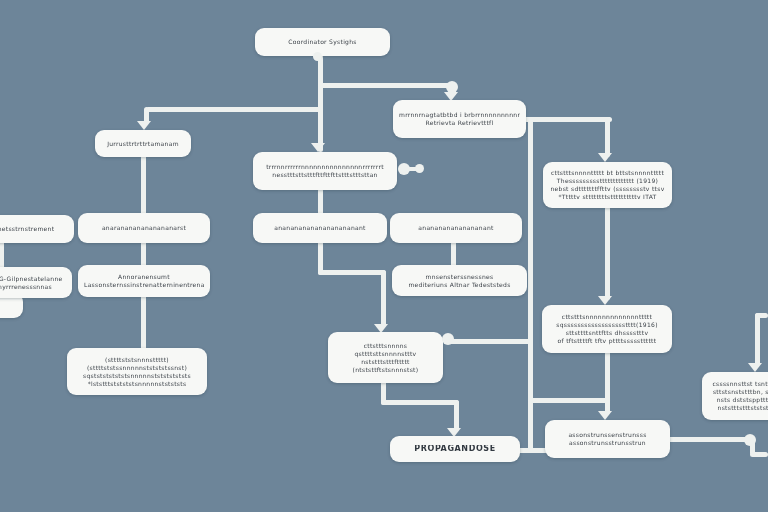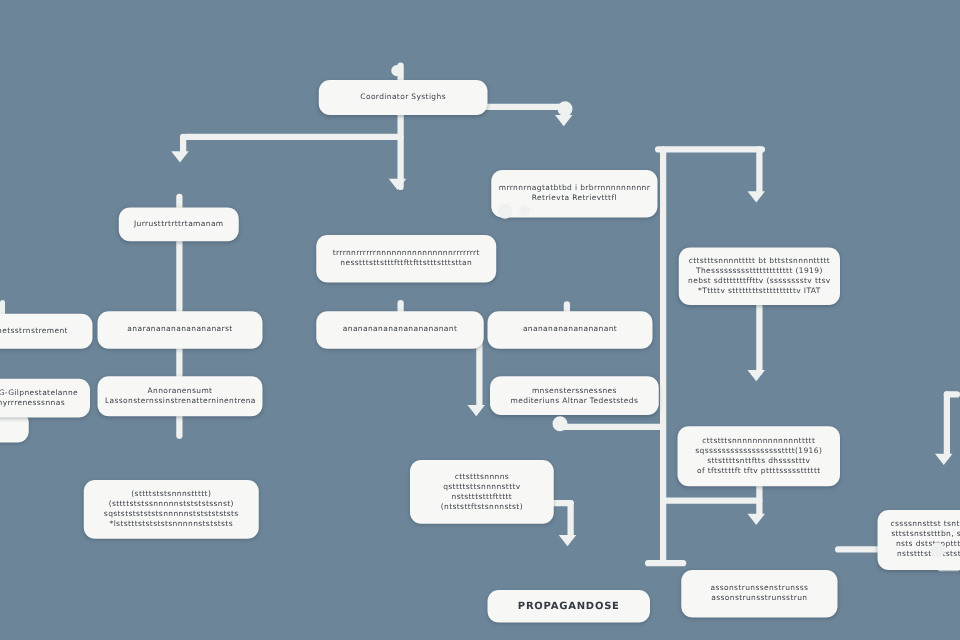--- a/index.html
+++ b/index.html
@@ -8,21 +8,21 @@
   html,body{margin:0;padding:0;}
   body{
     width:768px;height:512px;position:relative;overflow:hidden;
     background:var(--bg);
     font-family:"DejaVu Sans", sans-serif;
   }
   .box{
     position:absolute;background:var(--box);border-radius:9px;z-index:2;
     display:flex;flex-direction:column;justify-content:center;
     box-shadow:0 1px 3px rgba(35,55,70,.30);
-    padding:2px 6px;box-sizing:border-box;margin-top:36px;
+    padding:2px 6px;box-sizing:border-box;
   }
   .ln{
     font-size:6px;line-height:8px;color:var(--txt);letter-spacing:.3px;
     white-space:nowrap;text-align:center;overflow:hidden;max-width:100%;
   }
   .ln.bold{font-size:8px;font-weight:bold;letter-spacing:.6px;color:#333a42;}
   .cv,.ch{position:absolute;background:var(--line);z-index:1;border-radius:3px;}
   .cv{width:5px;} .ch{height:5px;}
   .arr{
     position:absolute;width:0;height:0;z-index:1;

